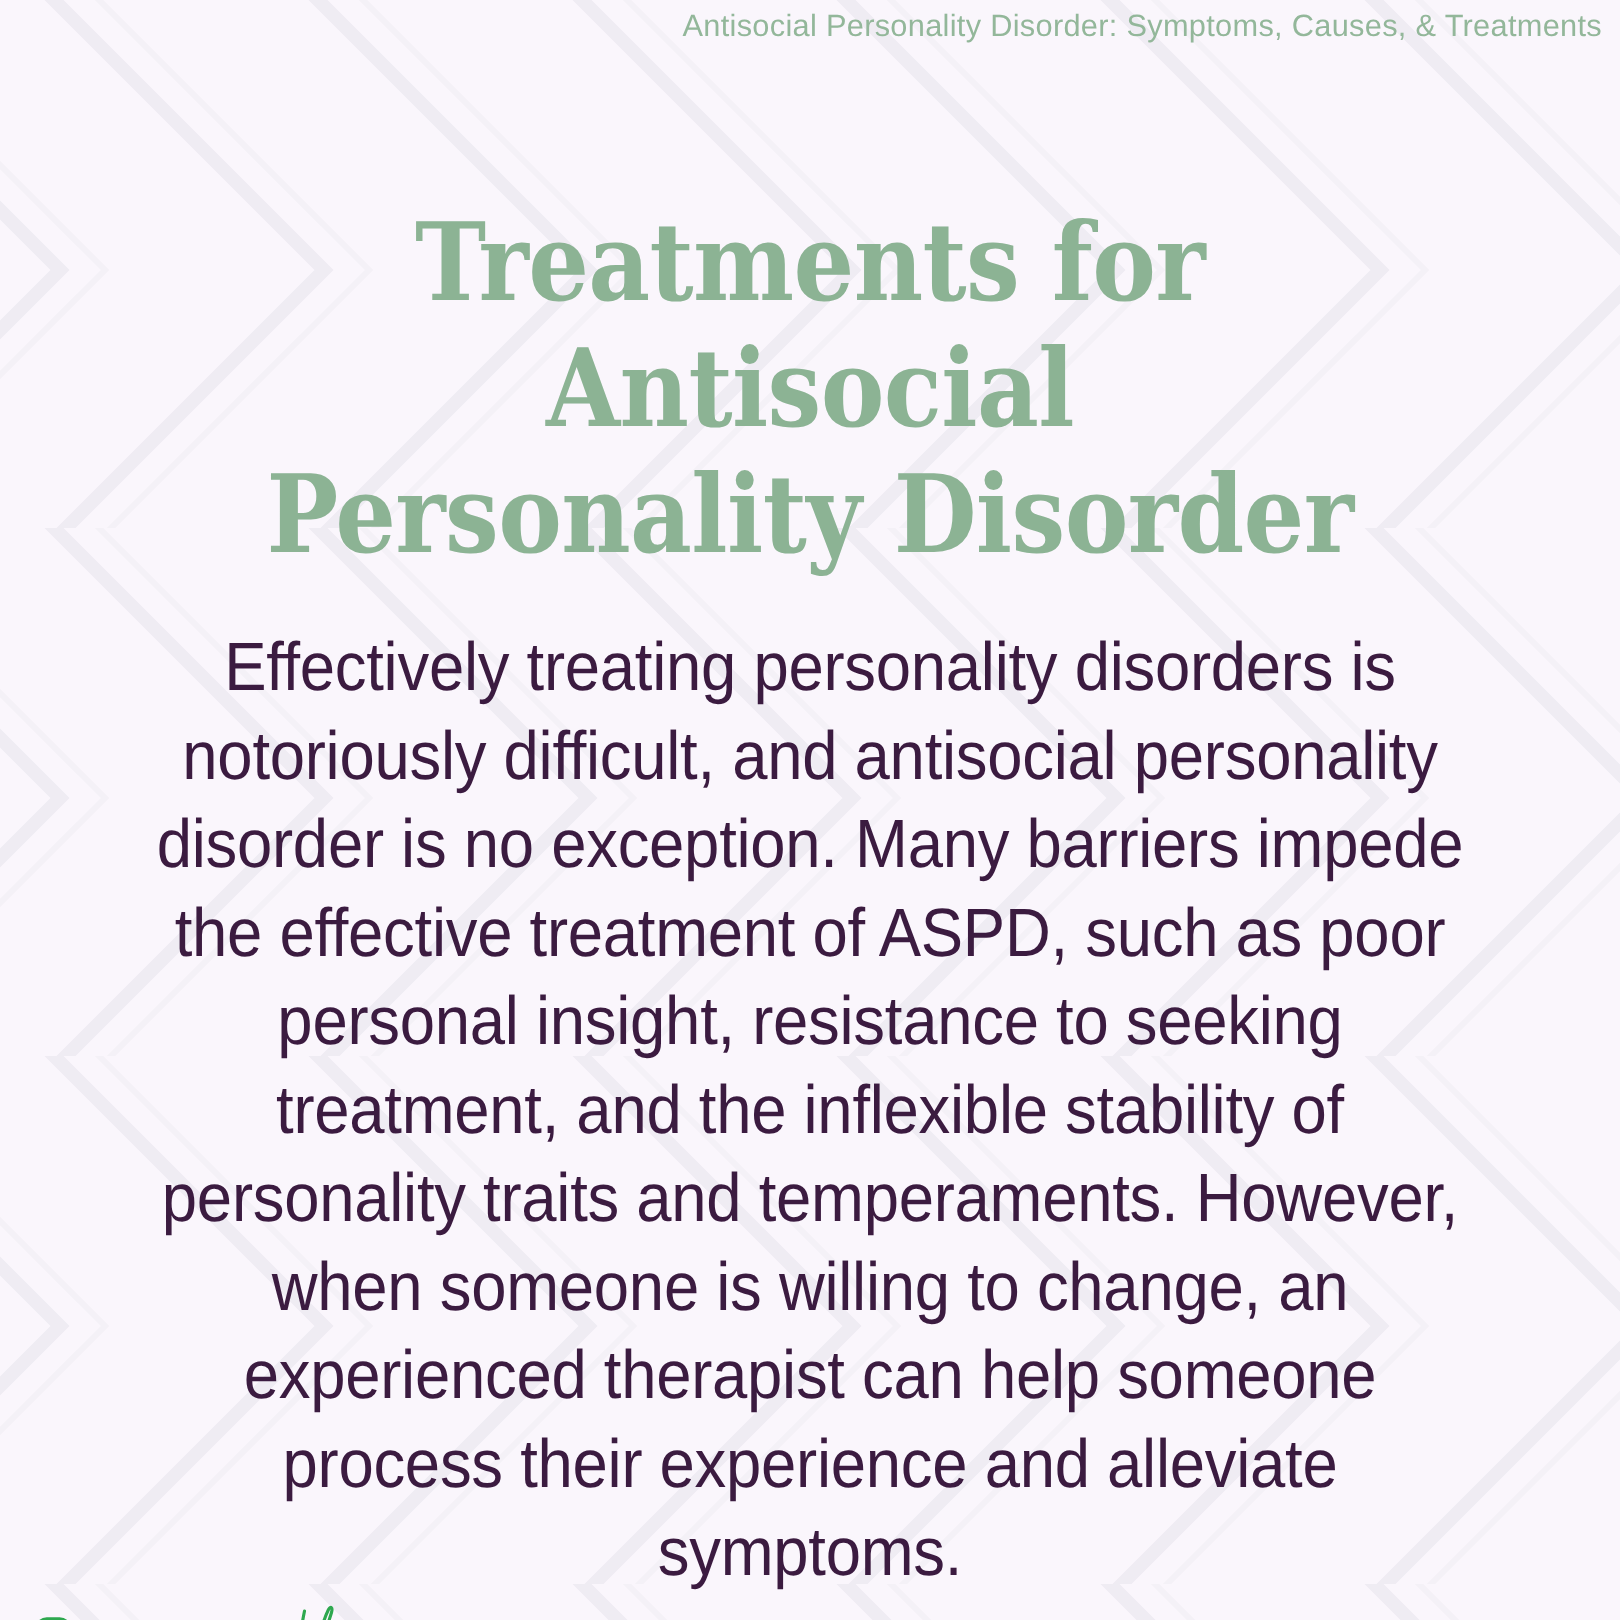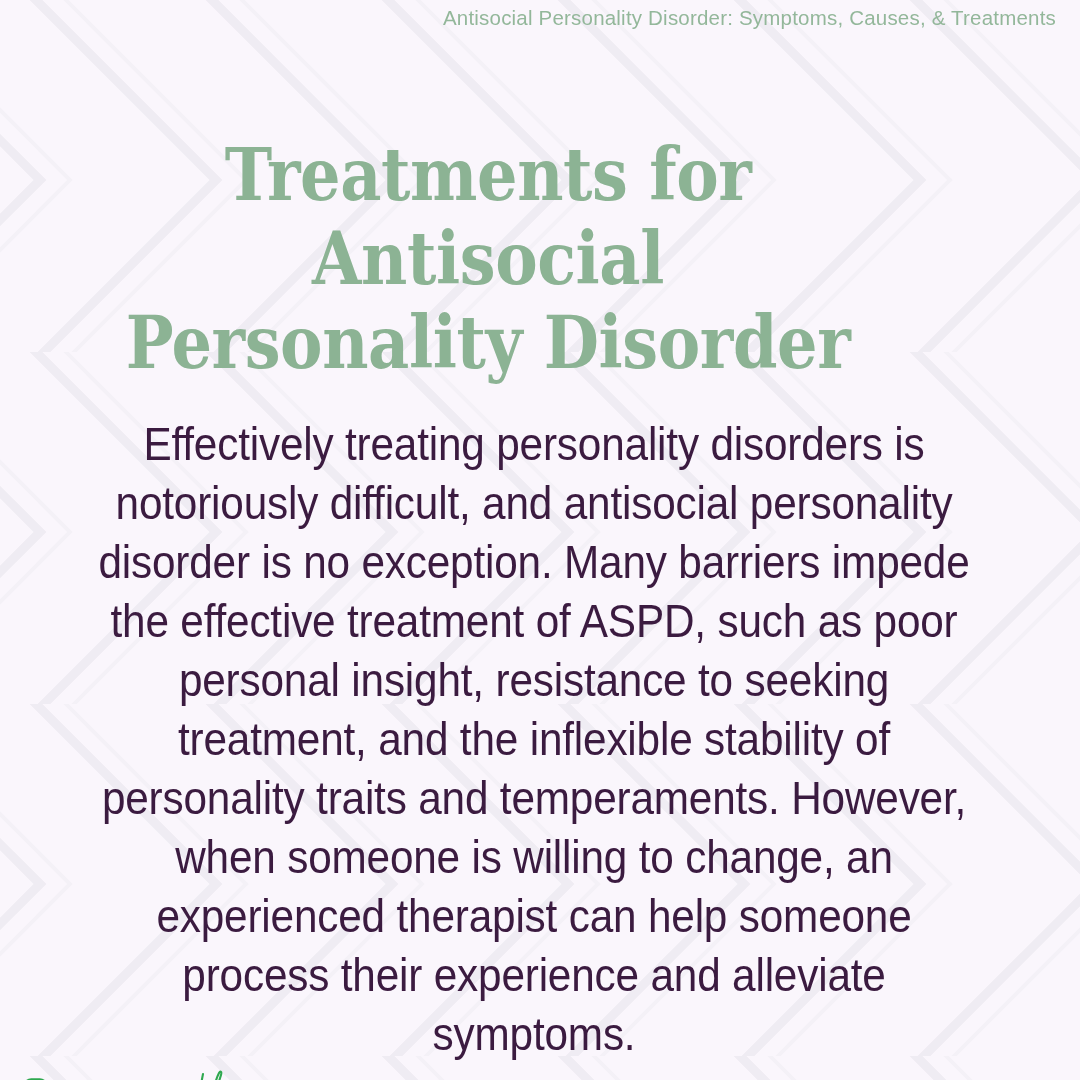--- a/index.html
+++ b/index.html
@@ -29,36 +29,37 @@
     display:flex;
     flex-direction:column;
   }
 
   
   #header-bar {
     height:38px;
     display:flex;
     align-items:center;
     justify-content:flex-end;
-    padding:6px 24px 0 0;
+    padding:6px 12px 0 0;
   }
   #header-title {
     font-family:"Liberation Sans", sans-serif;
     font-size:20.5px;
     font-weight:400;
     letter-spacing:0.2px;
     color:#93B79A;
     white-space:nowrap;
   }
 
   
   #content {
     flex:1;
     display:flex;
     flex-direction:column;
+    align-items:center;
     padding:0 58px;
   }
 
   #page-title {
     margin-top:103px;
     width:860px;
     text-align:center;
     font-family:"DejaVu Serif","Liberation Serif", serif;
     font-weight:700;
     font-size:72px;

